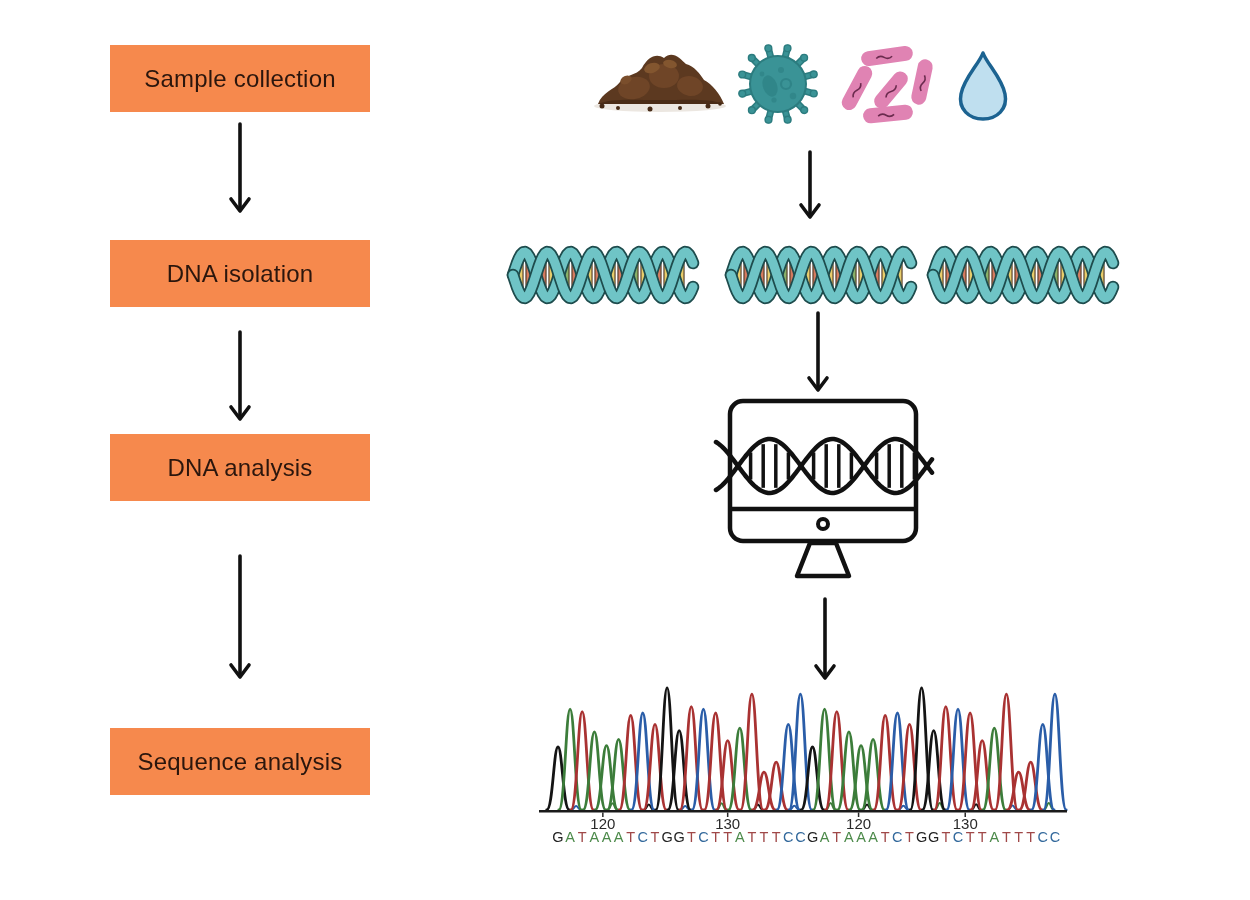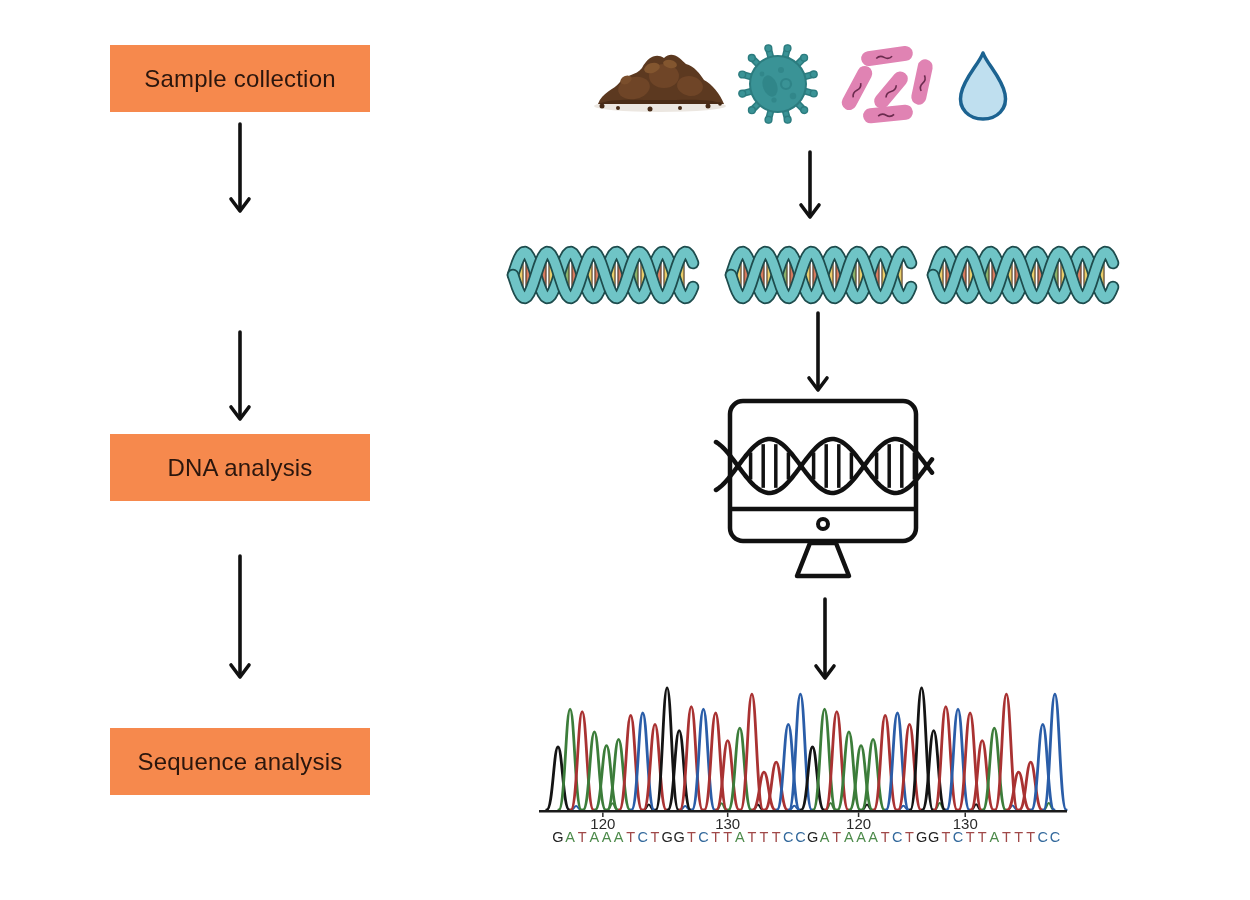--- a/index.html
+++ b/index.html
@@ -17,20 +17,23 @@
   .arrow{position:absolute;overflow:visible;}
   .icon-svg{position:absolute;overflow:visible;}
 </style>
 </head>
 <body>
 
 <div class="canvas">
 
   <div class="step-box" style="top:45px">
     <span>Sample collection</span>
+  </div>
+  <div class="step-box" style="top:240px">
+    <span>DNA isolation</span>
   </div>
   <div class="step-box" style="top:728px">
     <span>Sequence analysis</span>
   </div>
   <div class="step-box" style="top:434px">
     <span>DNA analysis</span>
   </div>
 
   <svg class="arrow js-arrow" style="left:225px;top:122px" width="30" height="92">
       <line x1="15" y1="2" x2="15" y2="85" stroke="#111111" stroke-width="3.6" stroke-linecap="round"></line>

